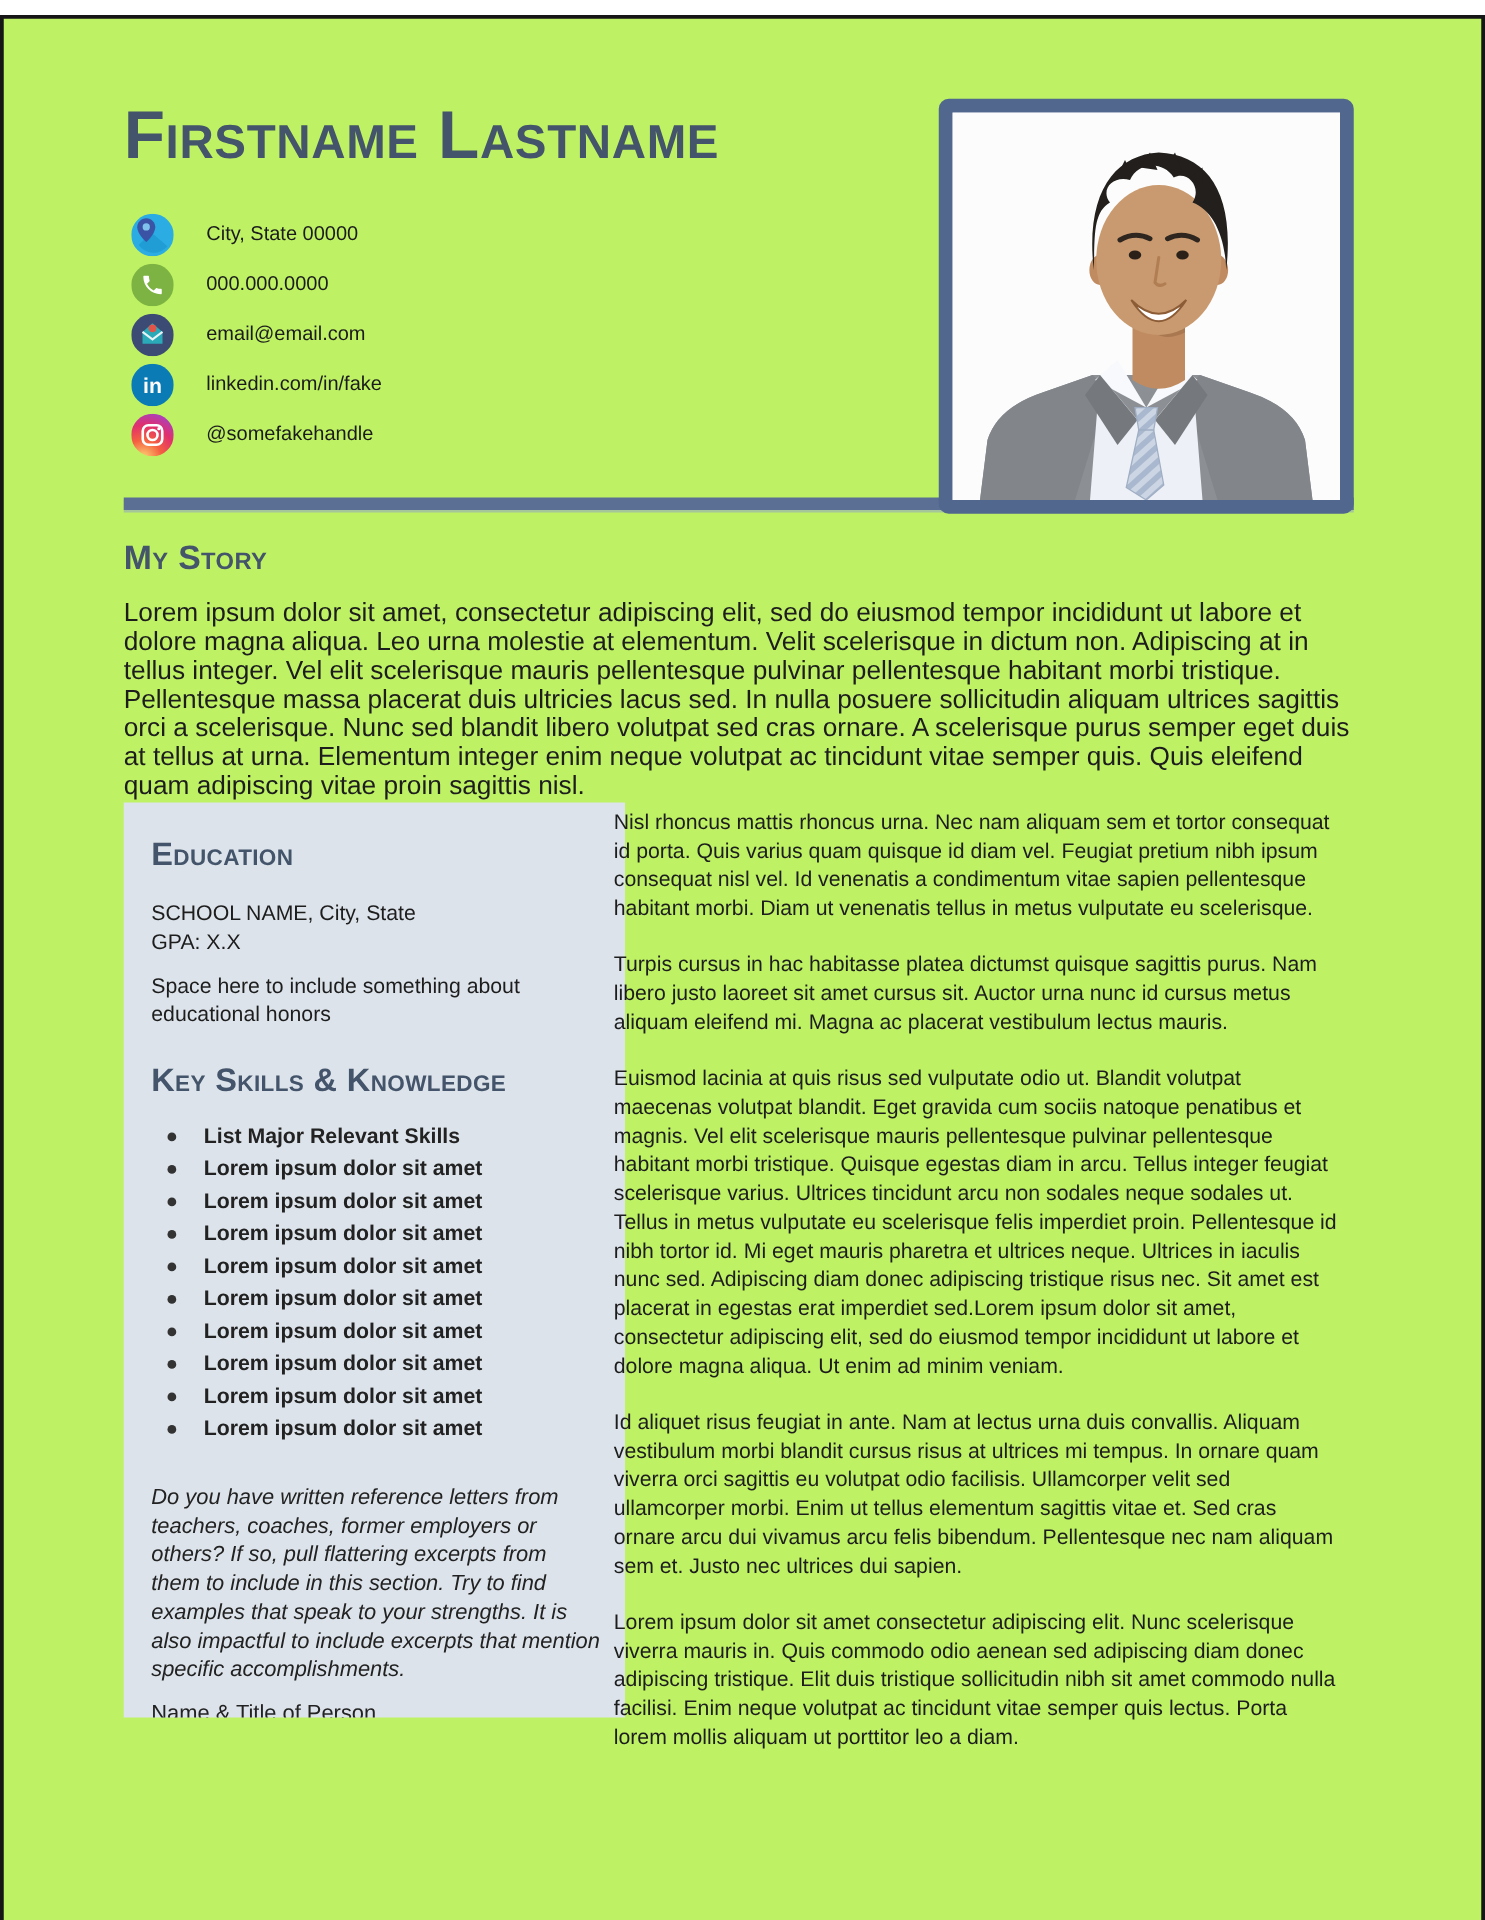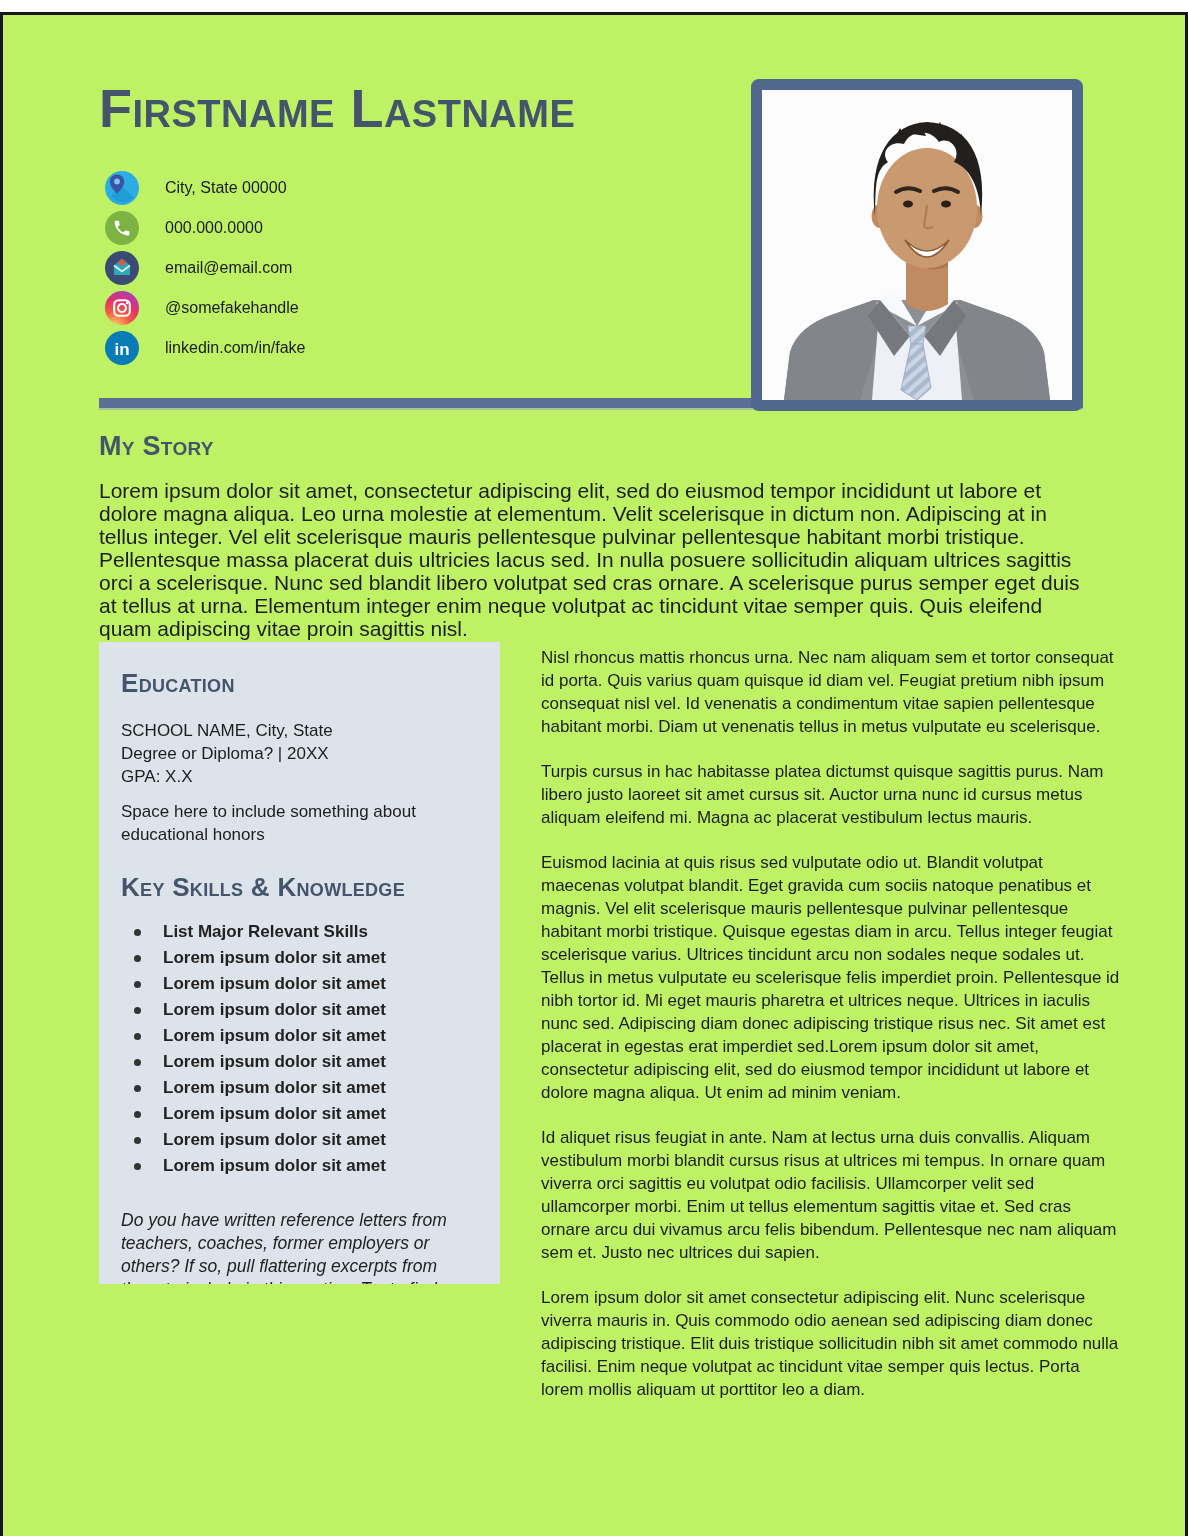--- a/index.html
+++ b/index.html
@@ -42,39 +42,39 @@
     font-variant-caps:small-caps;font-weight:600;font-size:27px;
     color:var(--accent);letter-spacing:.3px;
   }
   .story-title{position:absolute;left:96px;top:416px;}
   .story-body{
     position:absolute;left:96px;top:464px;width:996px;
     font-size:21px;line-height:23px;color:var(--body-text);
   }
   
   .sidebar{
-    position:absolute;left:96px;top:627px;width:401px;height:642px;
+    position:absolute;left:96px;top:627px;width:401px;height:732px;
     background:var(--sidebar-bg);padding:26px 20px 0 22px;overflow:hidden;
   }
   .sidebar .sec-title{font-size:26px;}
   .edu-block{margin-top:20px;font-size:17px;line-height:23px;}
   .honors-note{margin-top:12px;font-size:17px;line-height:23px;}
   .skills-title{margin-top:26px;}
   .skills-list{list-style:none;margin-top:16px;font-weight:bold;}
   .skills-list li{
     position:relative;padding-left:42px;font-size:17px;line-height:26px;color:#222;
   }
   .skills-list li::before{
     content:"";position:absolute;left:13px;top:10px;width:7px;height:7px;
     border-radius:50%;background:#333;
   }
   .refs-note{margin-top:30px;font-style:italic;font-size:17.5px;line-height:23px;color:#222;}
   .ref-signature{margin-top:13px;font-size:17.5px;color:#222;}
   
-  .main-col{position:absolute;left:538px;top:631px;width:580px;}
+  .main-col{position:absolute;left:488px;top:631px;width:580px;}
   .main-col .para{font-size:17px;line-height:23px;color:var(--body-text);margin-bottom:22px;}
 </style>
 </head>
 <body>
 
 <div class="page">
 
   <div class="name">Firstname Lastname</div>
 
   <div class="contacts">
@@ -106,20 +106,30 @@
     <div class="contact-row">
       <span class="cicon">
         <svg viewBox="0 0 34 34">
             <circle cx="17" cy="17" r="17" fill="#3C4B73"></circle>
             <polygon points="9,14.5 17,7.5 25,14.5 25,24 9,24" fill="#2AA9B8"></polygon>
             <path d="M9 14.5 L17 20.5 L25 14.5" fill="none" stroke="#E7F3F5" stroke-width="1.6"></path>
             <circle cx="17" cy="11.6" r="3.1" fill="#E25449"></circle>
           </svg>
       </span>
       <span class="clabel">email@email.com</span>
+    </div>
+
+    <div class="contact-row">
+      <span class="cicon">
+        <svg viewBox="0 0 34 34">
+            <circle cx="17" cy="17" r="17" fill="#0A7BB5"></circle>
+            <text x="17" y="23.5" text-anchor="middle" font-family="Liberation Sans, sans-serif" font-size="17" font-weight="bold" fill="#ffffff">in</text>
+          </svg>
+      </span>
+      <span class="clabel">linkedin.com/in/fake</span>
     </div>
 
     <div class="contact-row">
       <span class="cicon">
         <svg viewBox="0 0 34 34">
             <defs>
               <radialGradient id="igGrad" cx="28%" cy="105%" r="135%">
                 <stop offset="0" stop-color="#FDD976"></stop>
                 <stop offset=".32" stop-color="#F56040"></stop>
                 <stop offset=".58" stop-color="#E1306C"></stop>
@@ -128,30 +138,20 @@
               </radialGradient>
             </defs>
             <circle cx="17" cy="17" r="17" fill="url(#igGrad)"></circle>
             <rect x="9.2" y="9.2" width="15.6" height="15.6" rx="4.6" fill="none" stroke="#ffffff" stroke-width="2.1"></rect>
             <circle cx="17" cy="17" r="4" fill="none" stroke="#ffffff" stroke-width="2.1"></circle>
             <circle cx="22.1" cy="11.9" r="1.3" fill="#ffffff"></circle>
           </svg>
       </span>
       <span class="clabel">@somefakehandle</span>
     </div>
-
-    <div class="contact-row">
-      <span class="cicon">
-        <svg viewBox="0 0 34 34">
-            <circle cx="17" cy="17" r="17" fill="#0A7BB5"></circle>
-            <text x="17" y="23.5" text-anchor="middle" font-family="Liberation Sans, sans-serif" font-size="17" font-weight="bold" fill="#ffffff">in</text>
-          </svg>
-      </span>
-      <span class="clabel">linkedin.com/in/fake</span>
-    </div>
   </div>
 
   <div class="photo-frame" title="Professional headshot of a smiling young man with short dark hair wearing a gray suit, light shirt and striped tie">
     <svg viewBox="0 0 310 310" preserveAspectRatio="xMidYMax slice">
       <rect width="310" height="310" fill="#FCFCFC"></rect>
 
       <path d="M22 310 L28 262 Q36 236 72 224 L112 210 L198 210 L238 224 Q274 236 282 262 L288 310 Z" fill="#8C9095"></path>
       <path d="M22 310 L28 262 Q36 236 72 224 L112 210 L125 222 L98 310 Z" fill="#82868B"></path>
       <path d="M288 310 L282 262 Q274 236 238 224 L198 210 L185 222 L212 310 Z" fill="#82868B"></path>
 
@@ -193,21 +193,20 @@
 
   <div class="divider"></div>
 
   <div class="sec-title story-title">My Story</div>
   <div class="story-body">Lorem ipsum dolor sit amet, consectetur adipiscing elit, sed do eiusmod tempor incididunt ut labore et dolore magna aliqua. Leo urna molestie at elementum. Velit scelerisque in dictum non. Adipiscing at in tellus integer. Vel elit scelerisque mauris pellentesque pulvinar pellentesque habitant morbi tristique. Pellentesque massa placerat duis ultricies lacus sed. In nulla posuere sollicitudin aliquam ultrices sagittis orci a scelerisque. Nunc sed blandit libero volutpat sed cras ornare. A scelerisque purus semper eget duis at tellus at urna. Elementum integer enim neque volutpat ac tincidunt vitae semper quis. Quis eleifend quam adipiscing vitae proin sagittis nisl.</div>
 
   <div class="sidebar">
     <div class="sec-title">Education</div>
     <div class="edu-block">
       <div>SCHOOL NAME, City, State</div>
-      <div>Degree or Diploma? | 20XX</div>
       <div>GPA: X.X</div>
     </div>
     <div class="honors-note">Space here to include something about educational honors</div>
 
     <div class="sec-title skills-title">Key Skills &amp; Knowledge</div>
     <ul class="skills-list">
       <li>List Major Relevant Skills</li>
       <li>Lorem ipsum dolor sit amet</li>
       <li>Lorem ipsum dolor sit amet</li>
       <li>Lorem ipsum dolor sit amet</li>

